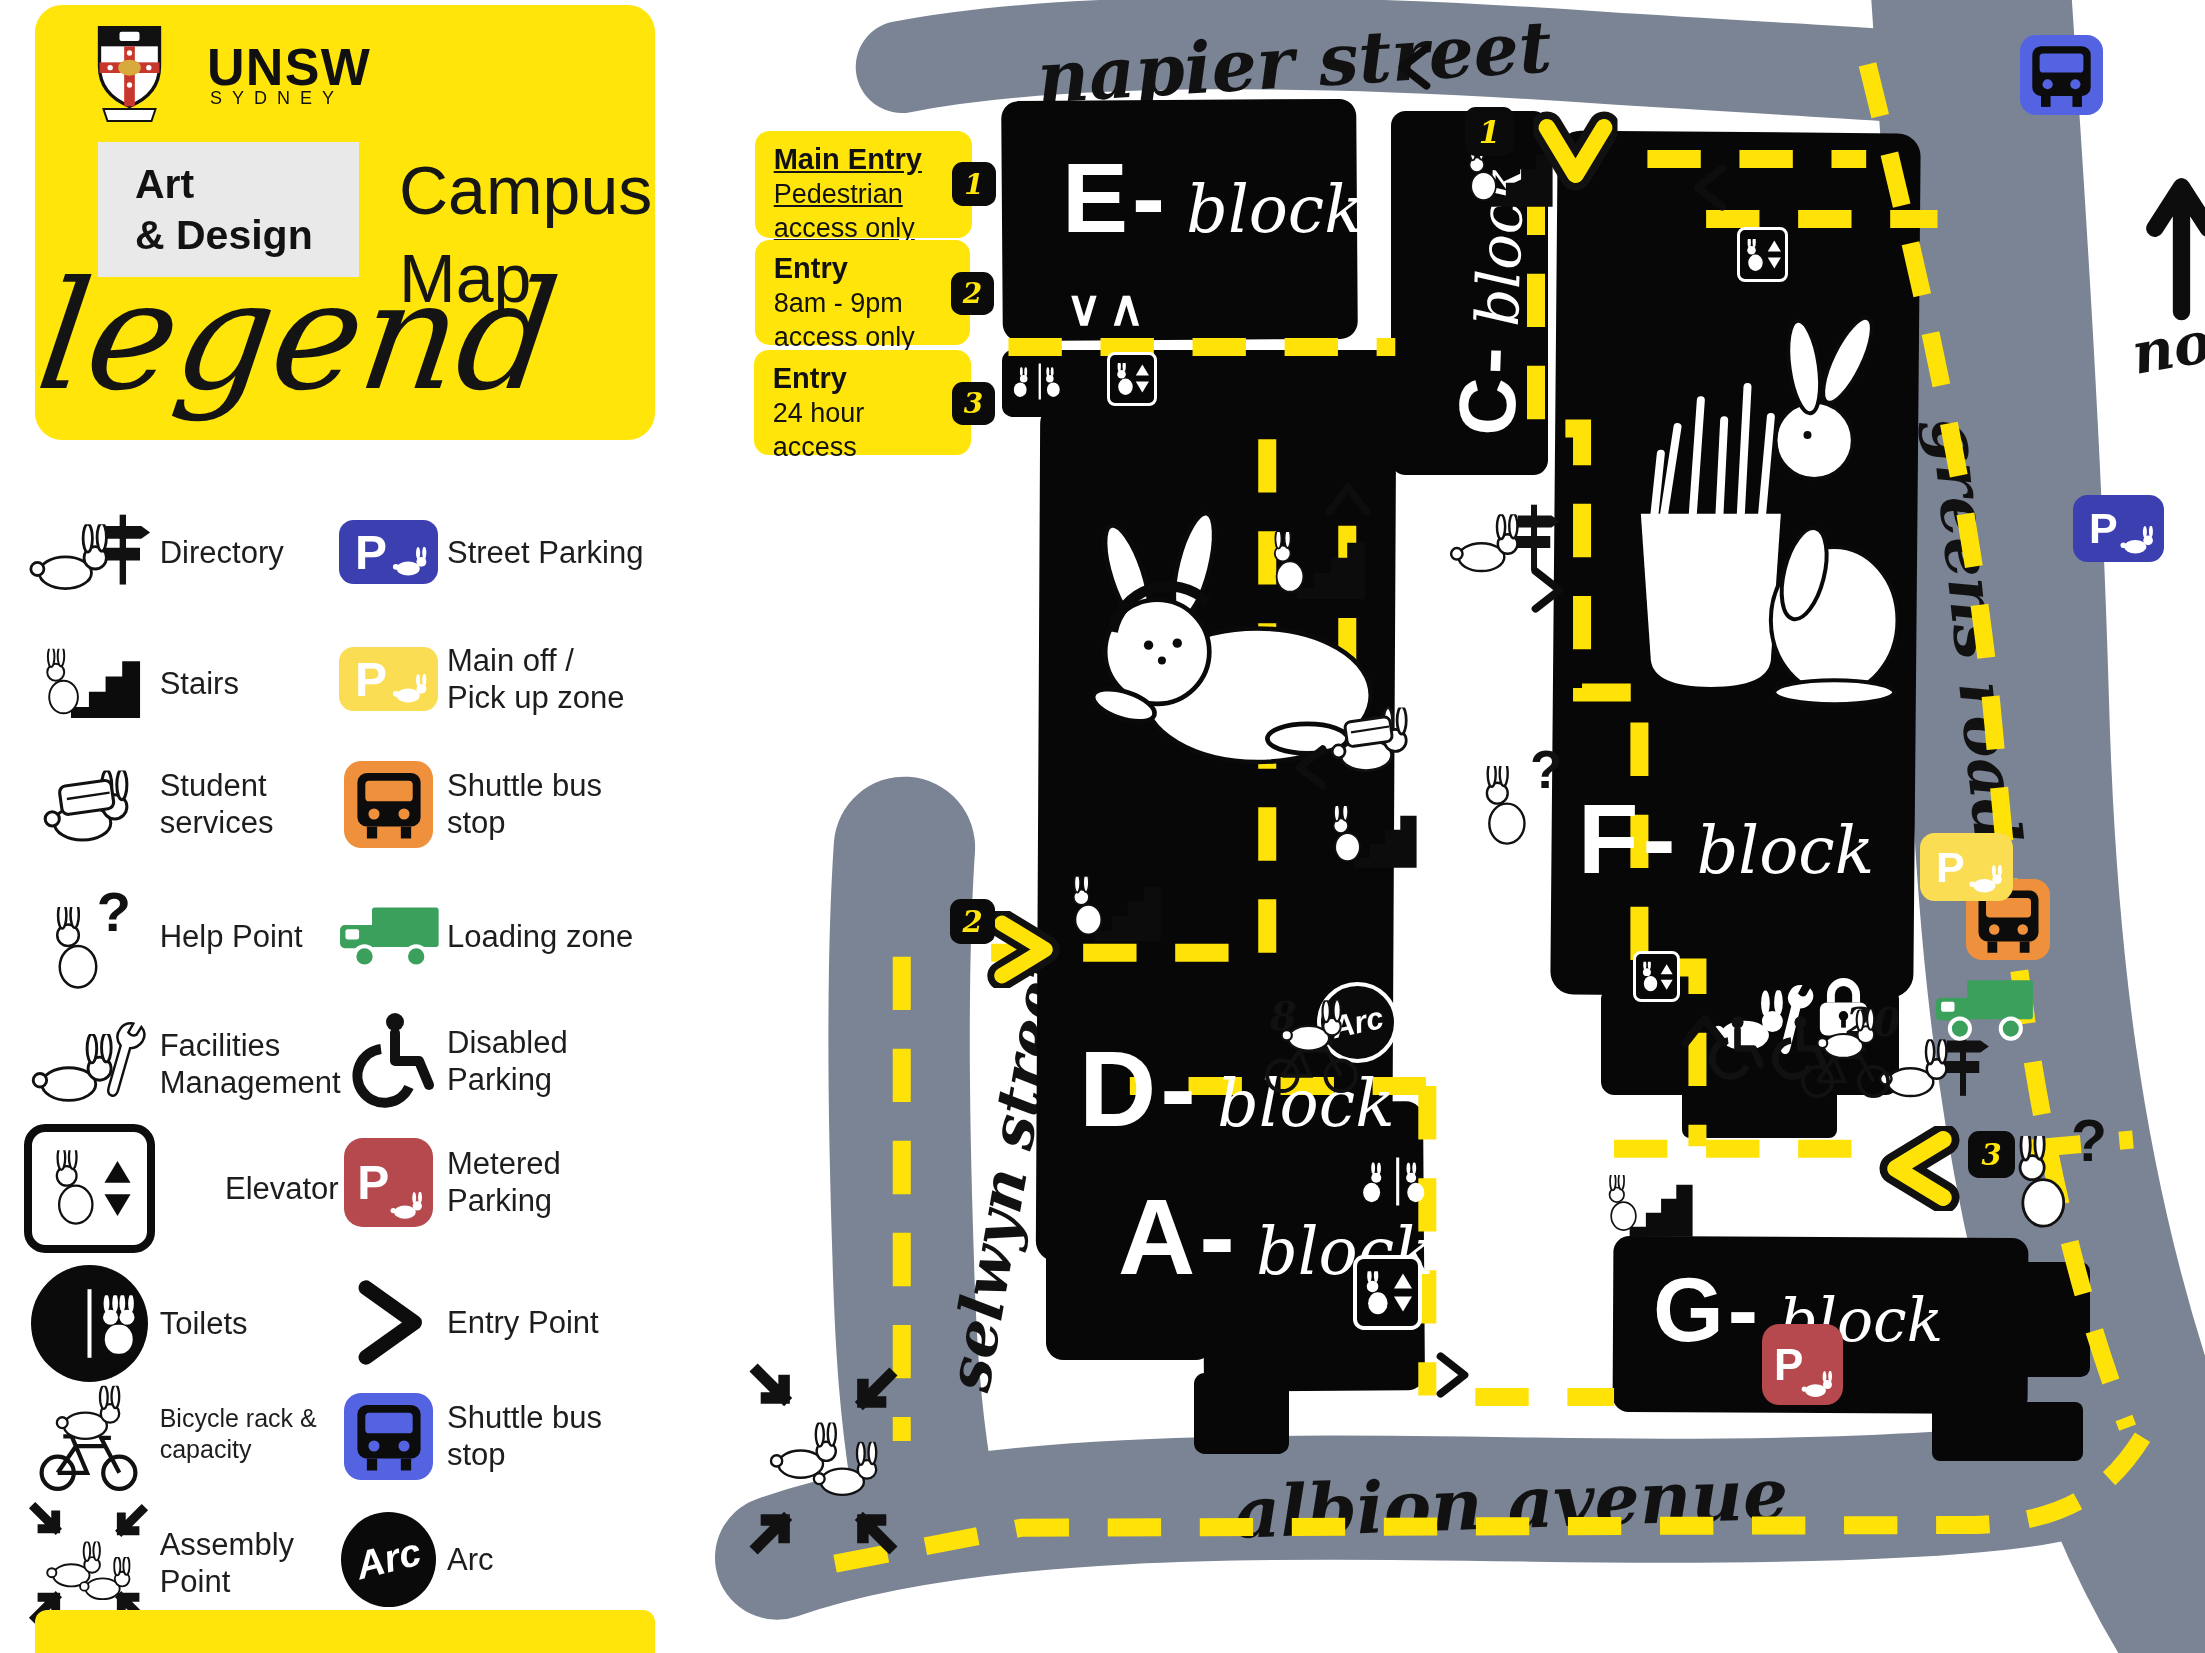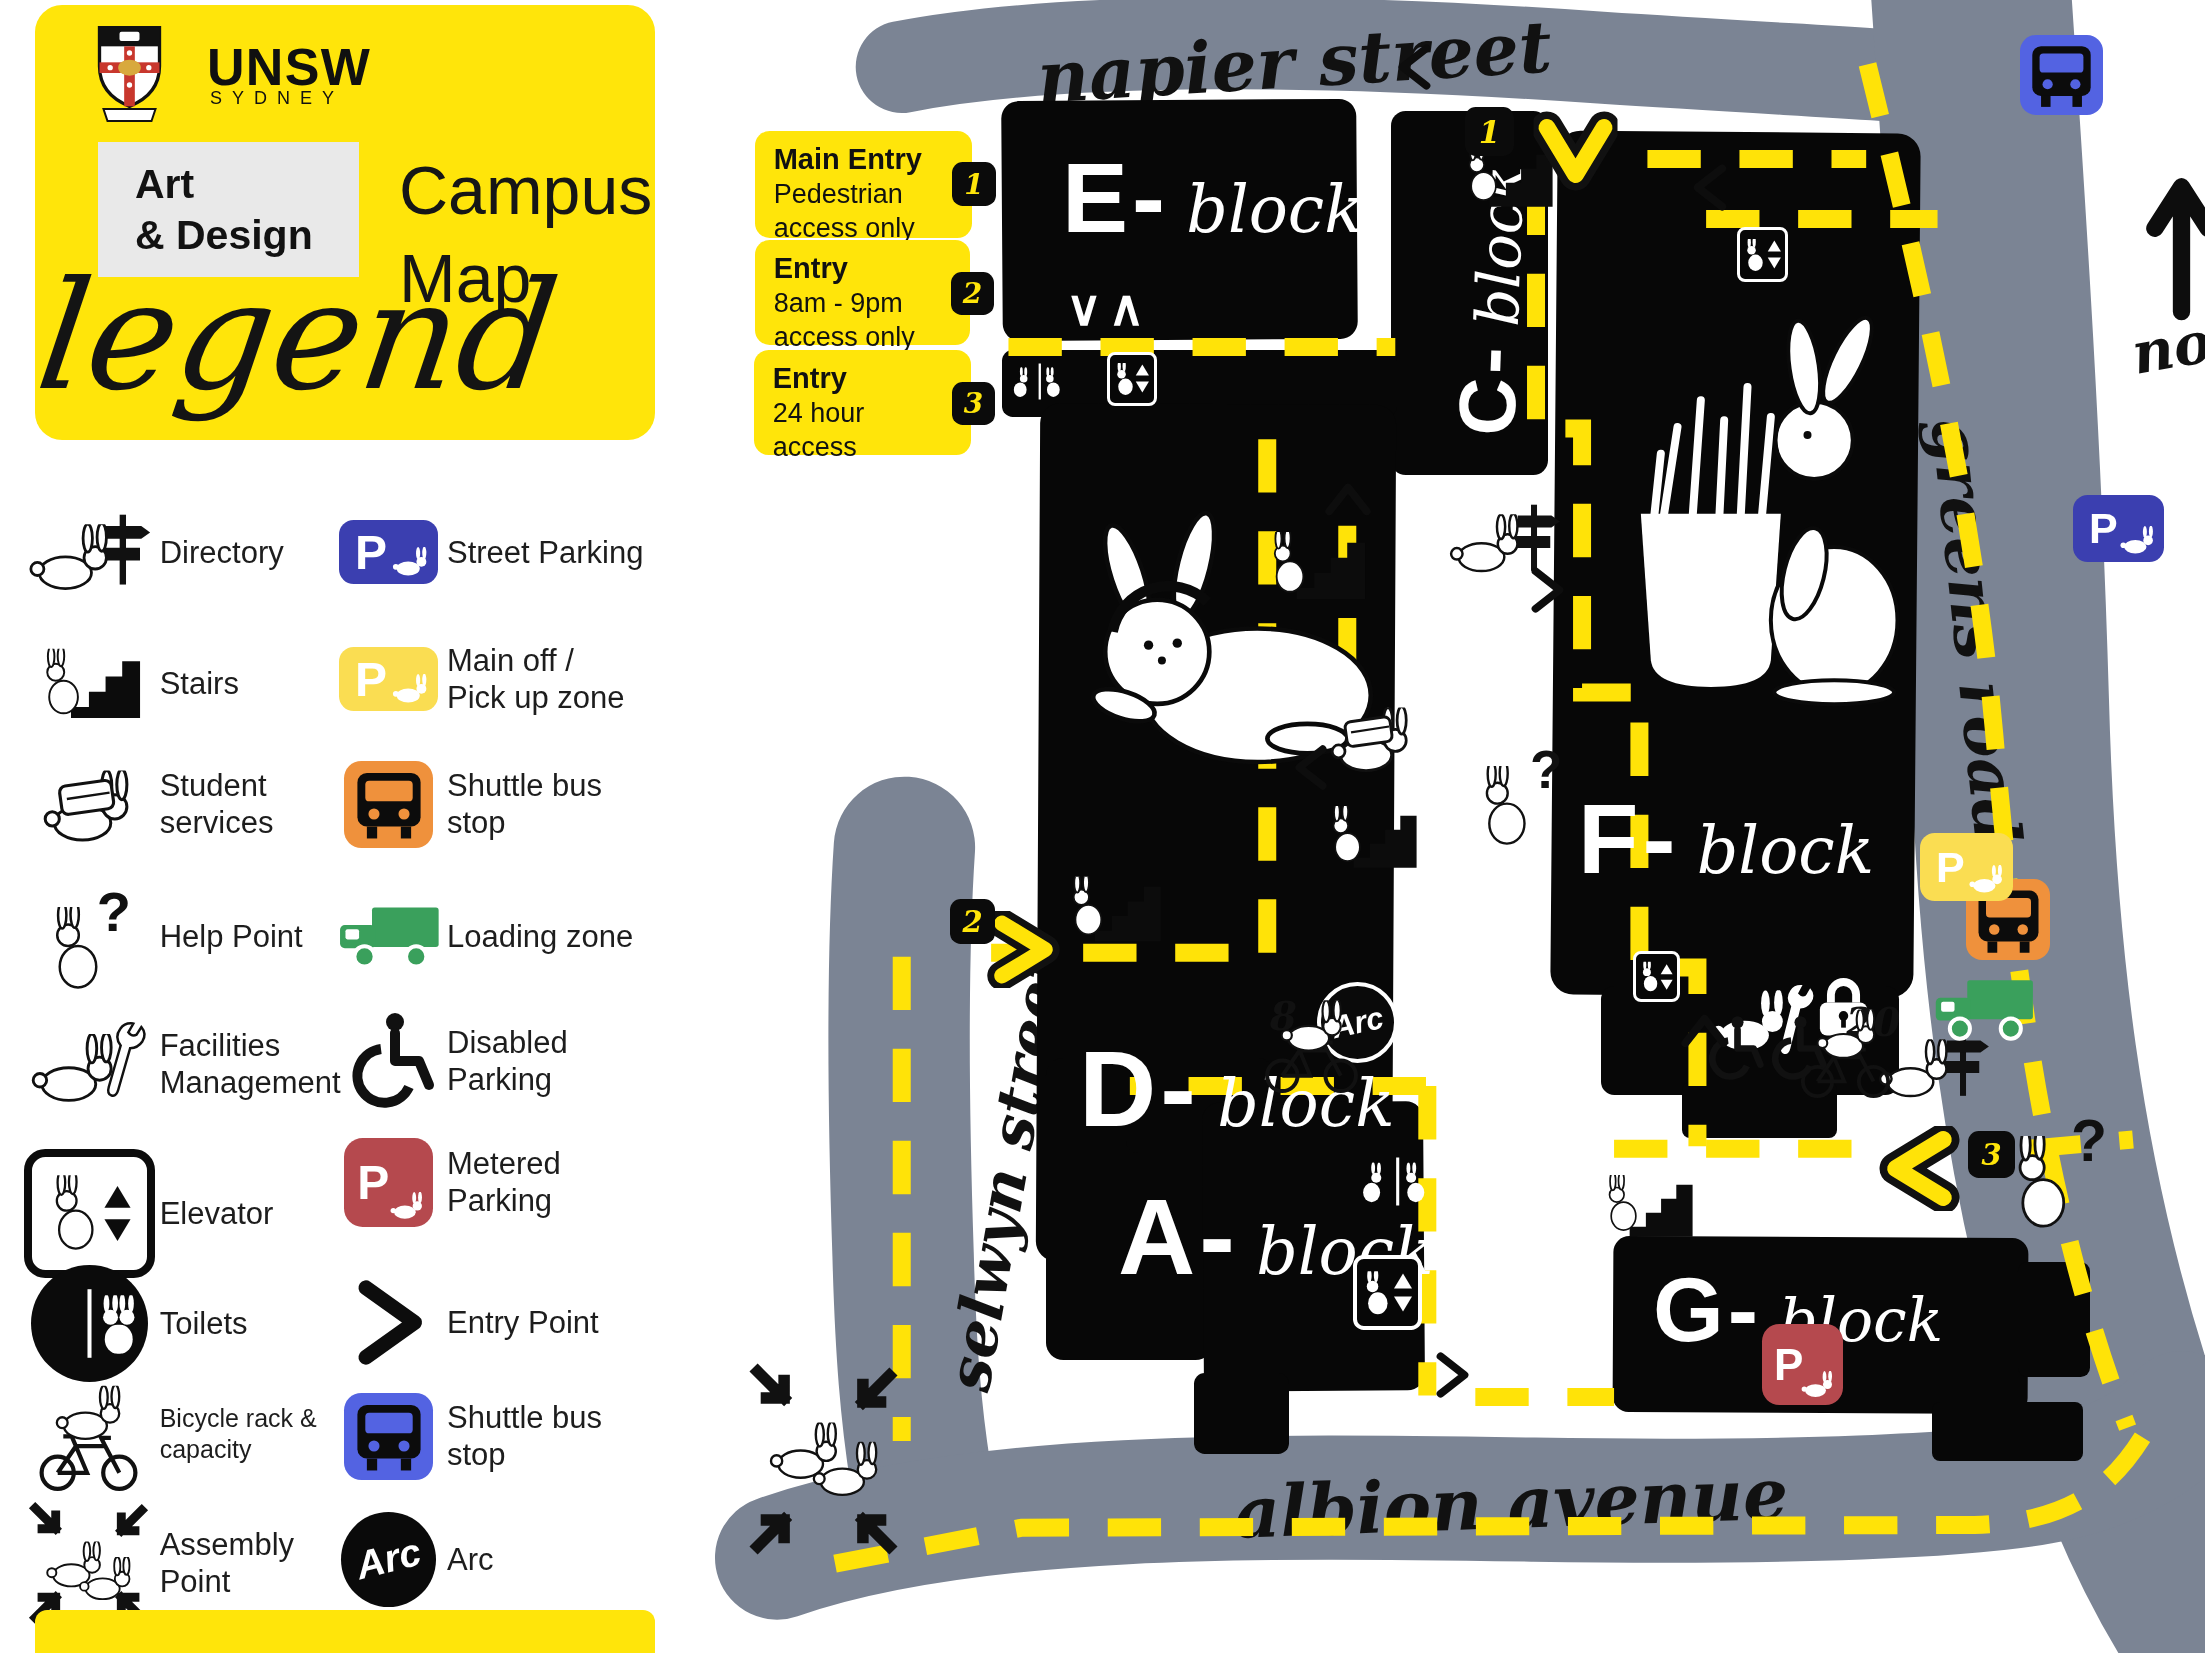--- a/index.html
+++ b/index.html
@@ -457,21 +457,21 @@
   <div class="nbadge" style="left:1465px;top:107px;width:49px;height:49px;font-size:31px;">
       <span>1</span>
     </div>
   <div class="nbadge" style="left:950px;top:899px;width:45px;height:45px;font-size:29px;">
       <span>2</span>
     </div>
   <div class="nbadge" style="left:1968px;top:1131px;width:47px;height:47px;font-size:29px;">
       <span>3</span>
     </div>
 
-  <div class="note" style="left:755px;top:131px;width:217px;height:107px;">
+  <div class="note" style="left:755px;top:131px;width:217px;height:107px;text-decoration:underline;">
     <div class="n1">Main Entry</div>
     <div class="nl">Pedestrian</div>
     <div class="nl">access only</div>
     <div class="nbadge" style="right:-24px;top:31px;width:44px;height:44px;font-size:28px;">
         <span>1</span>
       </div>
   </div>
   <div class="note" style="left:755px;top:240px;width:215px;height:105px;">
     <div class="n1">Entry</div>
     <div class="nl">8am - 9pm</div>
@@ -584,21 +584,21 @@
         <svg class="abs" style="left:75px;top:0;transform:rotate(16deg);" width="37" height="93" viewBox="0 0 60 130">
             <use href="#wrenchg" fill="#fff" stroke="#111" stroke-width="4"></use>
           </svg>
       </div>
     </div>
     <div class="llab">
         <span>Facilities</span>
         <span>Management</span>
       </div>
   </div>
-  <div class="lrow lc" style="top:1158px;">
+  <div class="lrow lc" style="top:1133px;justify-content:space-between;">
     <div class="lico">
       <div class="elevbox" style="width:115px;height:113px;">
         <svg width="53" height="80" viewBox="0 0 70 100">
             <use href="#bnys" class="bwo"></use>
           </svg>
         <svg width="29" height="73" viewBox="0 0 40 80" style="margin-left:2.7px;">
             <use href="#updown" fill="#0c0c0c"></use>
           </svg>
       </div>
     </div>

